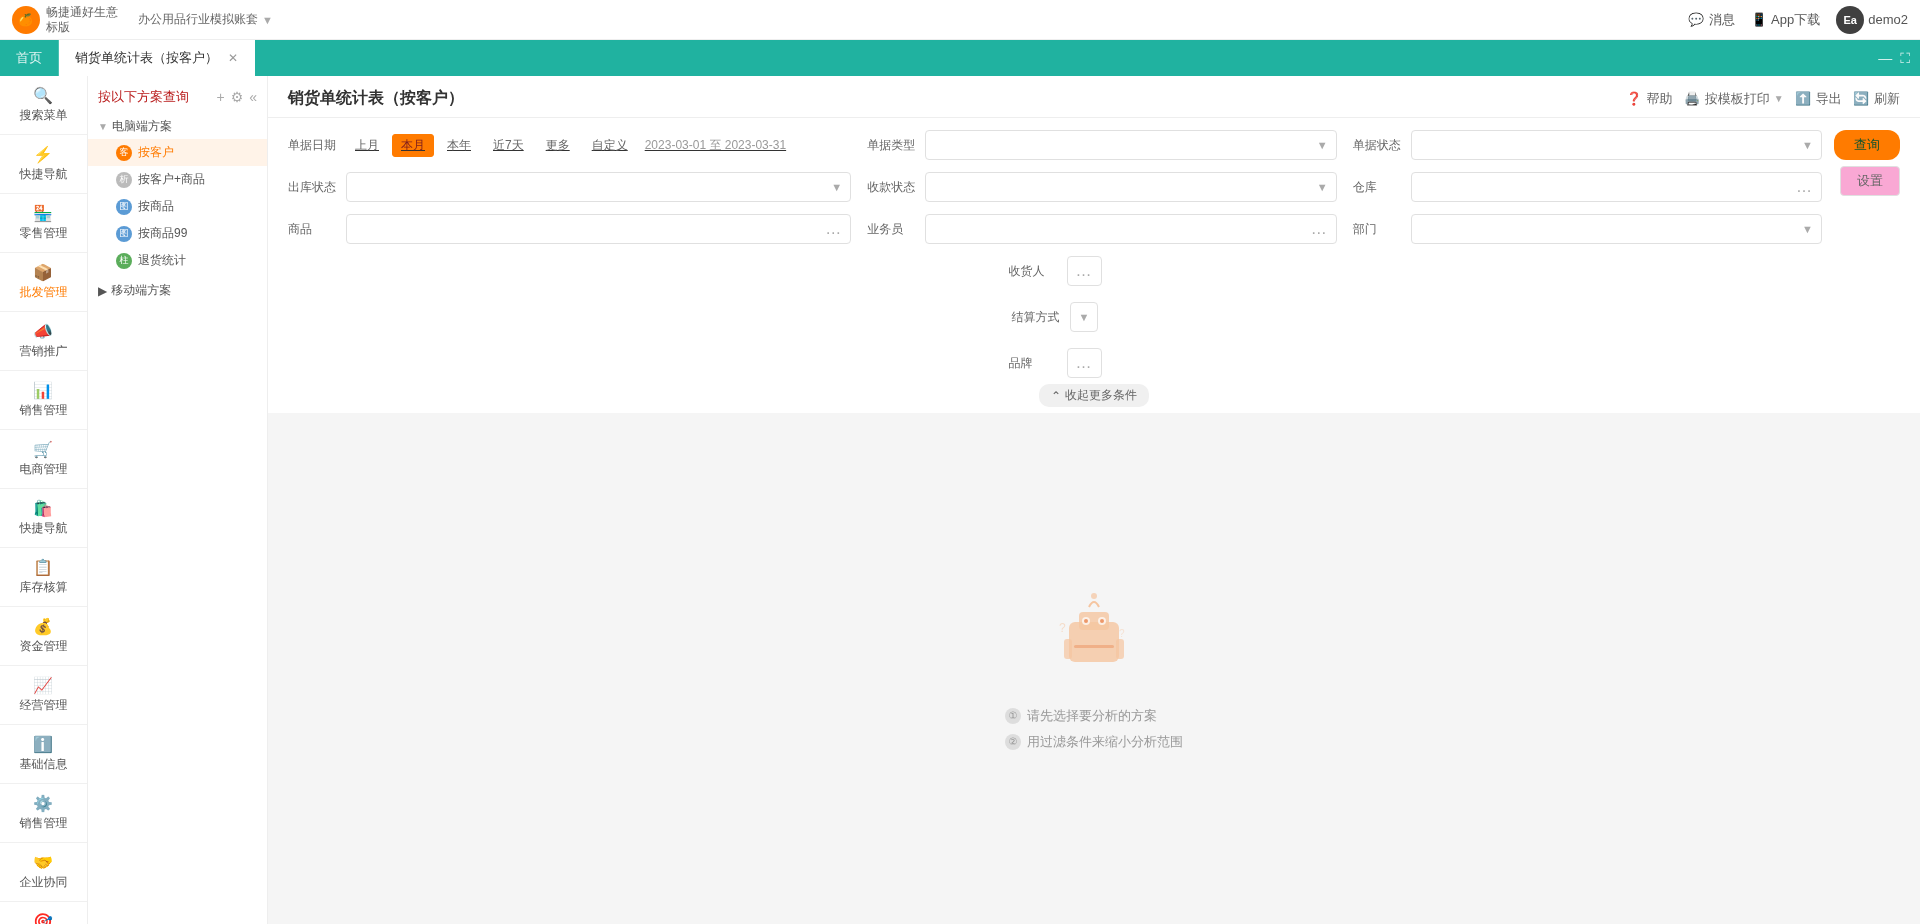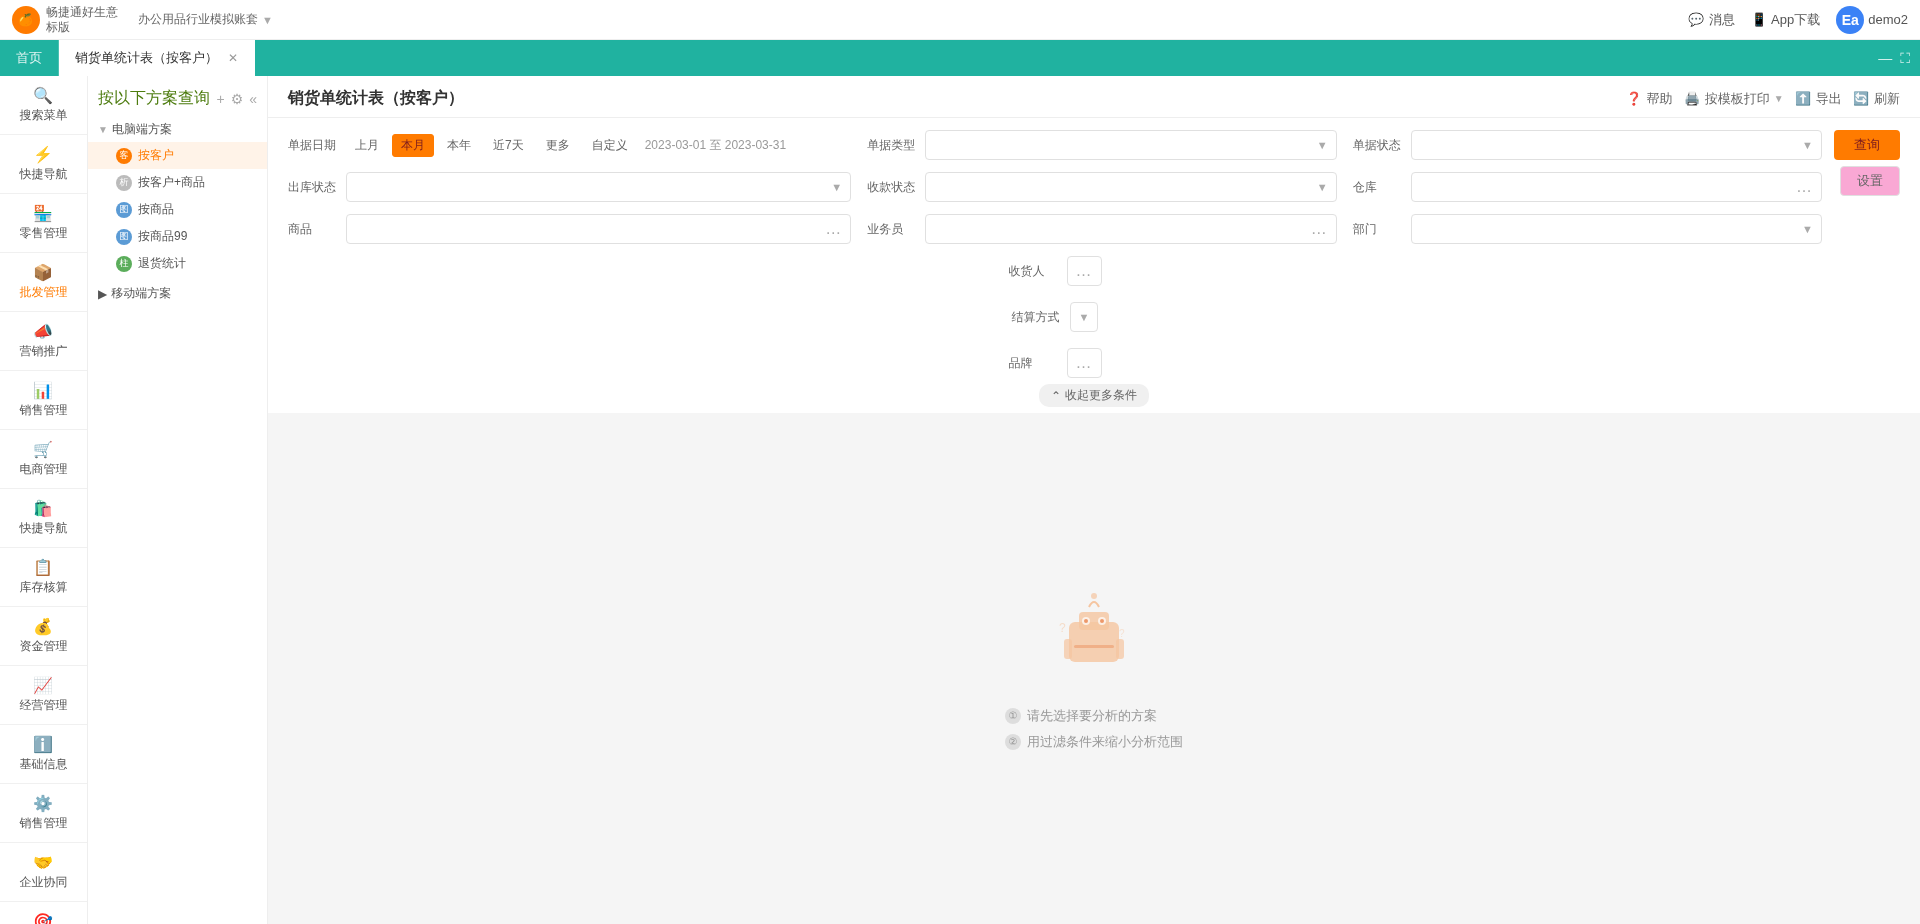--- a/index.html
+++ b/index.html
@@ -60,26 +60,26 @@
       align-items: center;
       gap: 4px;
       font-size: 13px;
       color: #555;
       cursor: pointer;
     }
     .avatar-circle {
       width: 28px;
       height: 28px;
       border-radius: 50%;
-      background: #3b82f6;
+      background: #404040;
       display: flex;
       align-items: center;
       justify-content: center;
       color: white;
-      font-size: 14px;
+      font-size: 11px;
       font-weight: bold;
     }
 
     
     .tab-bar {
       height: 36px;
       background: #20b2a0;
       display: flex;
       align-items: center;
       padding: 0 0;
@@ -309,20 +309,21 @@
       cursor: pointer;
     }
     .filter-input .dropdown-icon { color: #aaa; font-size: 11px; }
     .filter-input .ellipsis { color: #aaa; font-size: 16px; letter-spacing: 1px; }
 
     
     .date-filter {
       display: flex;
       align-items: center;
       gap: 8px;
+      text-decoration: underline;
     }
     .date-tabs {
       display: flex;
       align-items: center;
       gap: 4px;
     }
     .date-tab {
       padding: 2px 8px;
       font-size: 12px;
       color: #666;
@@ -336,23 +337,23 @@
       border-color: #ff7b00;
     }
     .date-range {
       font-size: 12px;
       color: #999;
     }
 
     
     .query-btn {
       background: #ff7b00;
-      color: #7f1d1d;
+      color: #14532d;
       border: none;
-      border-radius: 4px;
+      border-radius: 12px;
       padding: 6px 20px;
       font-size: 13px;
       cursor: pointer;
       white-space: nowrap;
     }
     .setting-btn {
       background: #f9a8d4;
       color: #666;
       border: 1px solid #e0e0e0;
       border-radius: 4px;
@@ -540,21 +541,21 @@
       <div class="icon">🎯</div>
 
     </div>
 
   </div>
 
   <div class="content-area">
 
     <div class="left-panel">
       <div class="left-panel-header">
-        <span style="font-size:16px;color:#4d7c0f;">按以下方案查询</span>
+        <span style="font-size:13px;color:#b91c1c;">按以下方案查询</span>
         <div class="left-panel-header-actions">
           <span class="panel-action-btn">+</span>
           <span class="panel-action-btn">⚙</span>
           <span class="panel-action-btn">«</span>
         </div>
       </div>
 
       <div class="scheme-group">
         <div class="scheme-group-title">
           <span class="arrow">▼</span>

